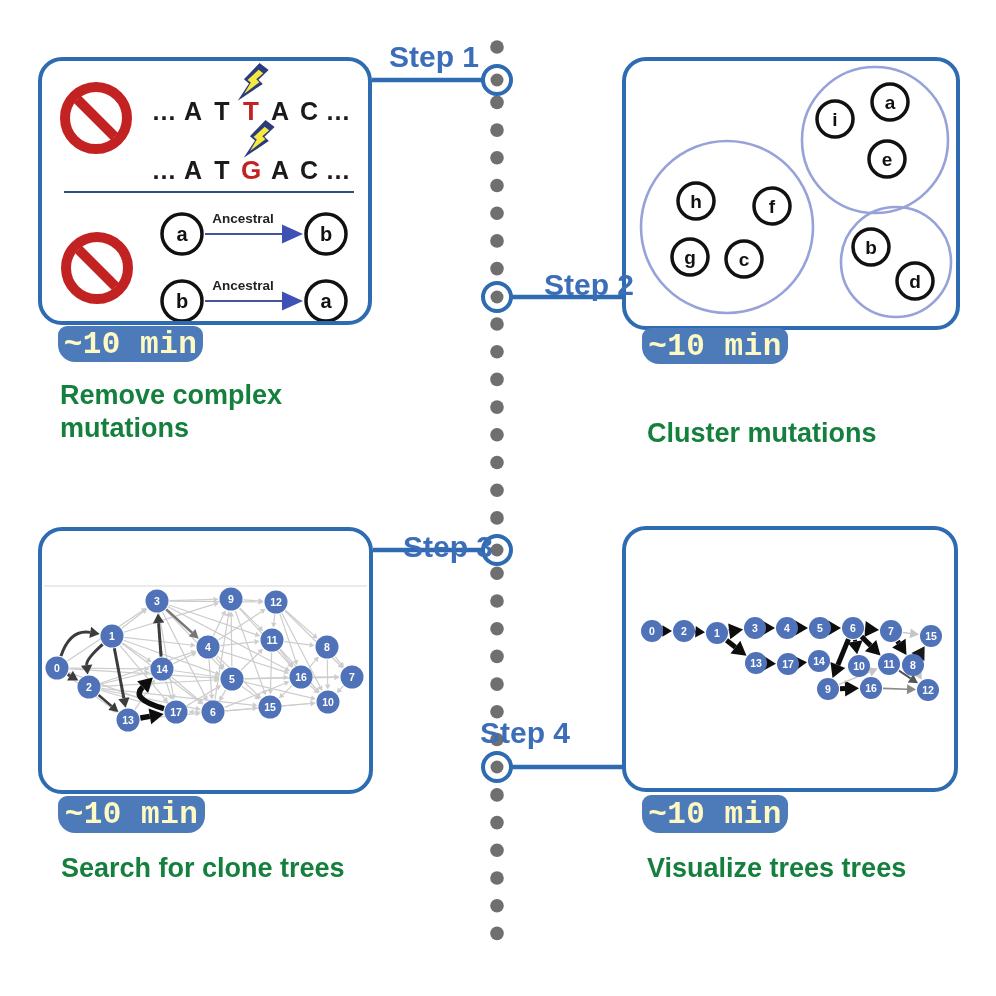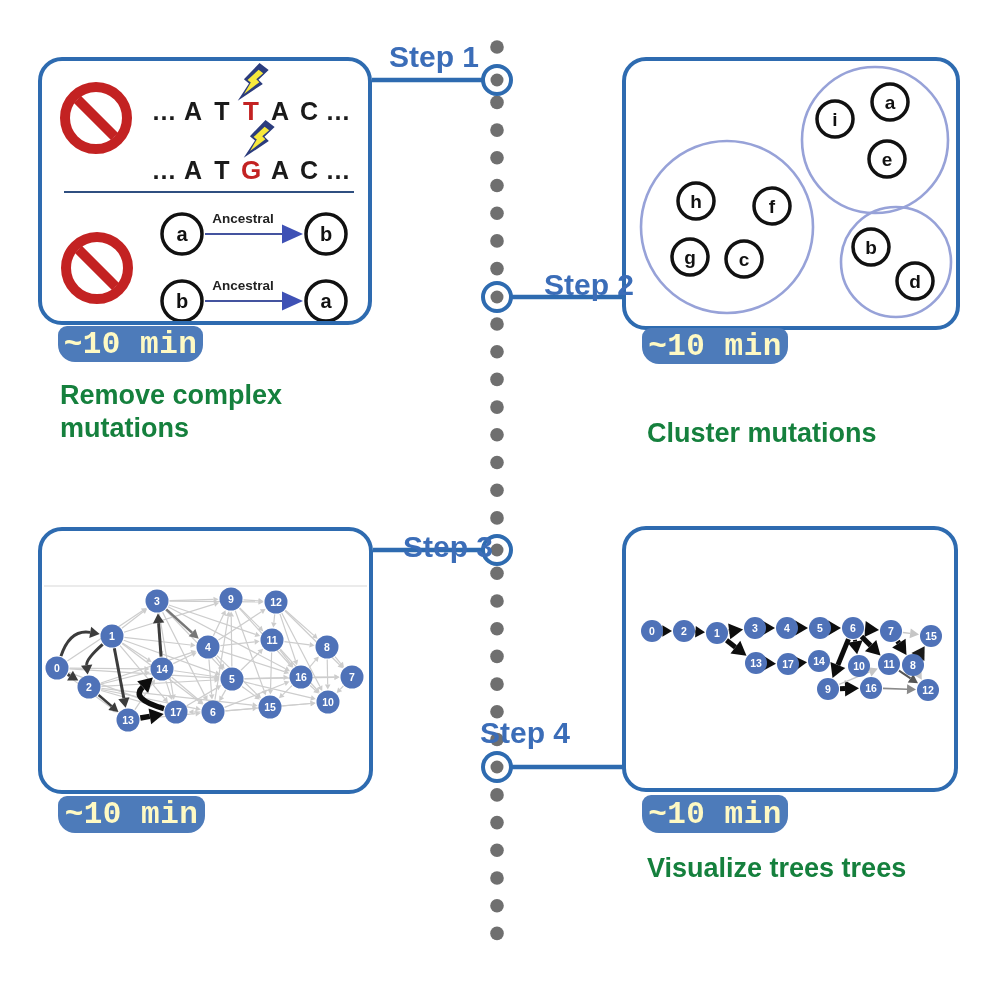--- a/index.html
+++ b/index.html
@@ -438,15 +438,16 @@
   <div class="badge" style="left:58px;top:326px;width:145px;height:36px;">~10 min</div>
   <div class="badge" style="left:642px;top:328px;width:146px;height:36px;">~10 min</div>
   <div class="badge" style="left:58px;top:796px;width:147px;height:37px;">~10 min</div>
   <div class="badge" style="left:642px;top:795px;width:146px;height:38px;">~10 min</div>
 
   <div class="caption" style="left:60px;top:379px;">
     <div>Remove complex</div>
     <div>mutations</div>
   </div>
   <div class="caption" style="left:647px;top:381px;margin-top:36px;">Cluster mutations</div>
+  <div class="caption" style="left:61px;top:852px;">Search for clone trees</div>
   <div class="caption" style="left:647px;top:852px;">Visualize trees trees</div>
 
 </div>
 
 </body></html>

